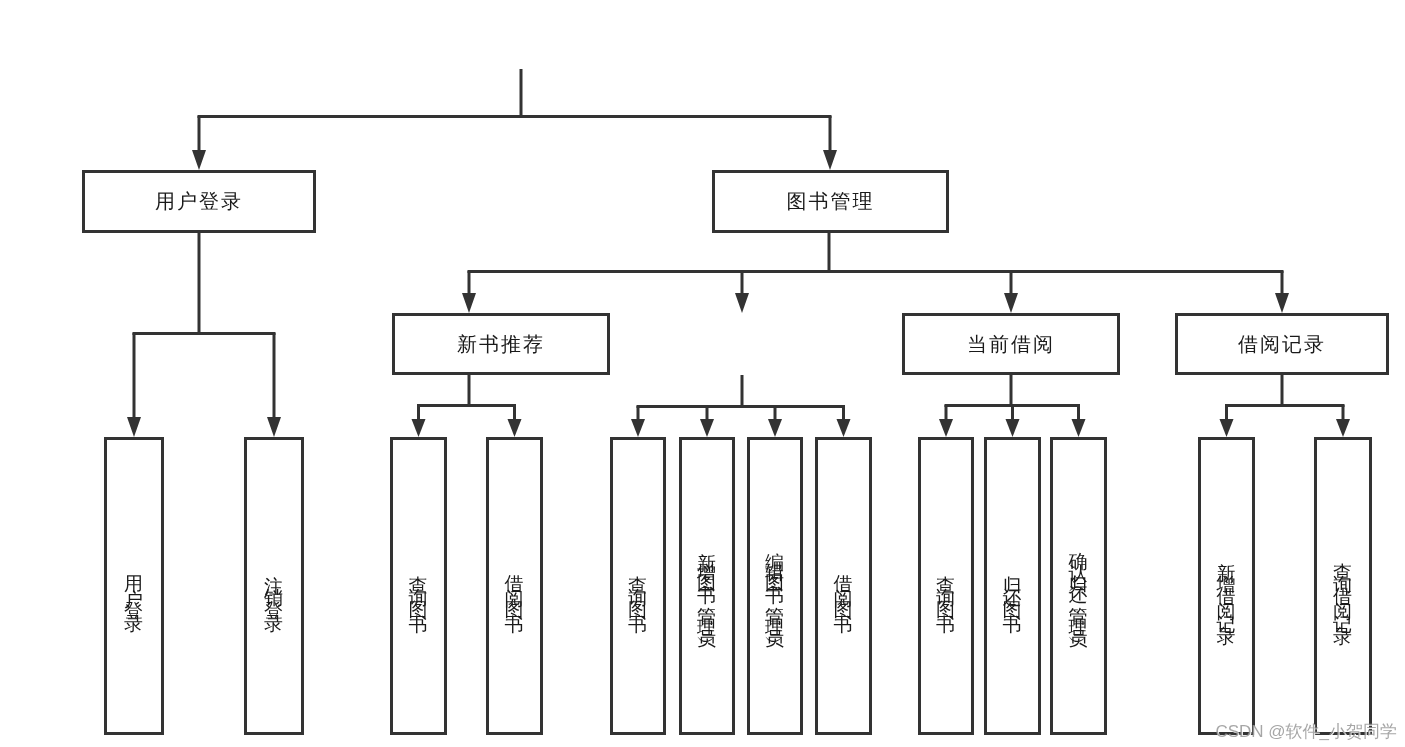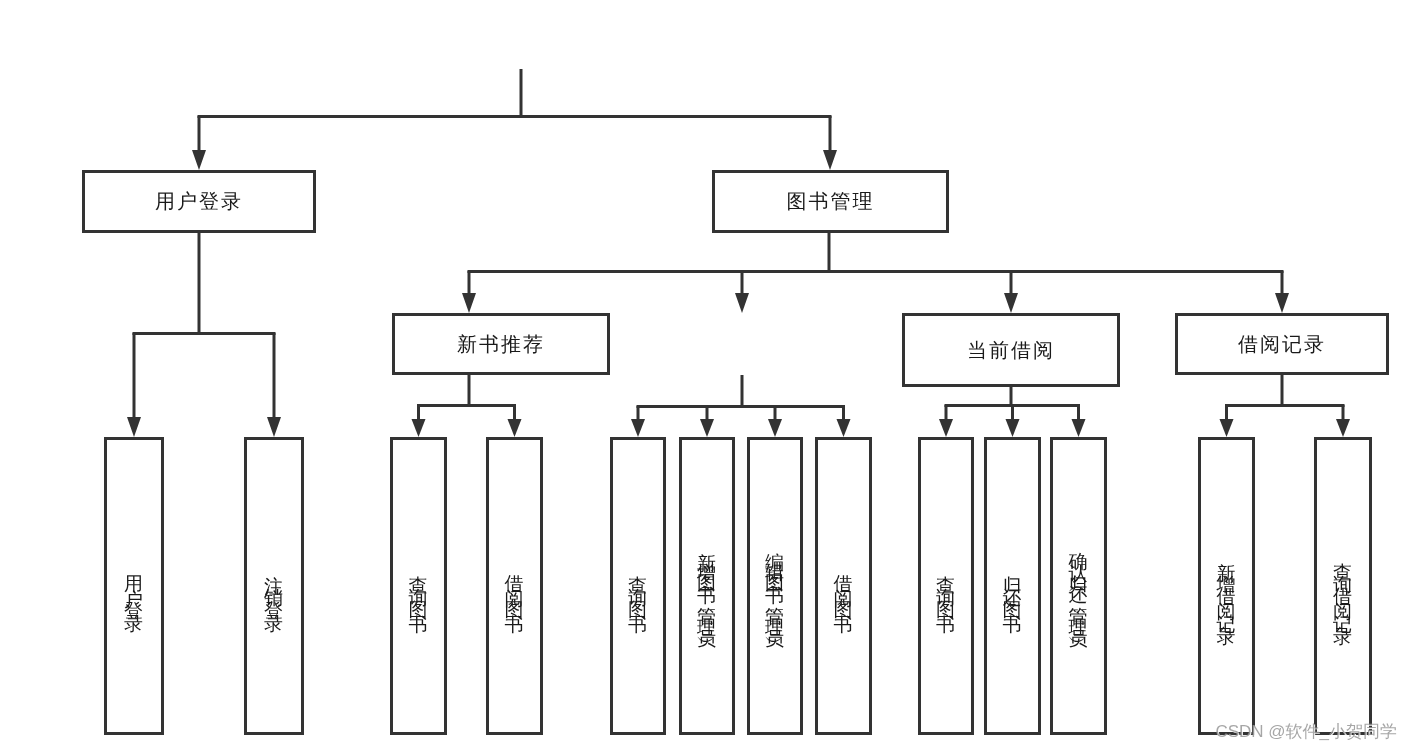--- a/index.html
+++ b/index.html
@@ -125,21 +125,21 @@
   <div class="box" style="left:82px; top:170px; width:234px; height:63px;">
     <span class="hlabel">用户登录</span>
   </div>
   <div class="box" style="left:712px; top:170px; width:237px; height:63px;">
     <span class="hlabel">图书管理</span>
   </div>
 
   <div class="box" style="left:360px; top:313px; width:218px; height:62px;margin-left:32px;">
     <span class="hlabel">新书推荐</span>
   </div>
-  <div class="box" style="left:902px; top:313px; width:218px; height:74px;">
+  <div class="box" style="left:902px; top:313px; width:218px; height:62px;">
     <span class="hlabel">当前借阅</span>
   </div>
   <div class="box" style="left:1175px; top:313px; width:214px; height:62px;">
     <span class="hlabel">借阅记录</span>
   </div>
 
   <div class="box" style="left:104px; top:437px; width:60px; height:298px;">
     <span class="vlabel">用户登录</span>
   </div>
   <div class="box" style="left:244px; top:437px; width:60px; height:298px;">

